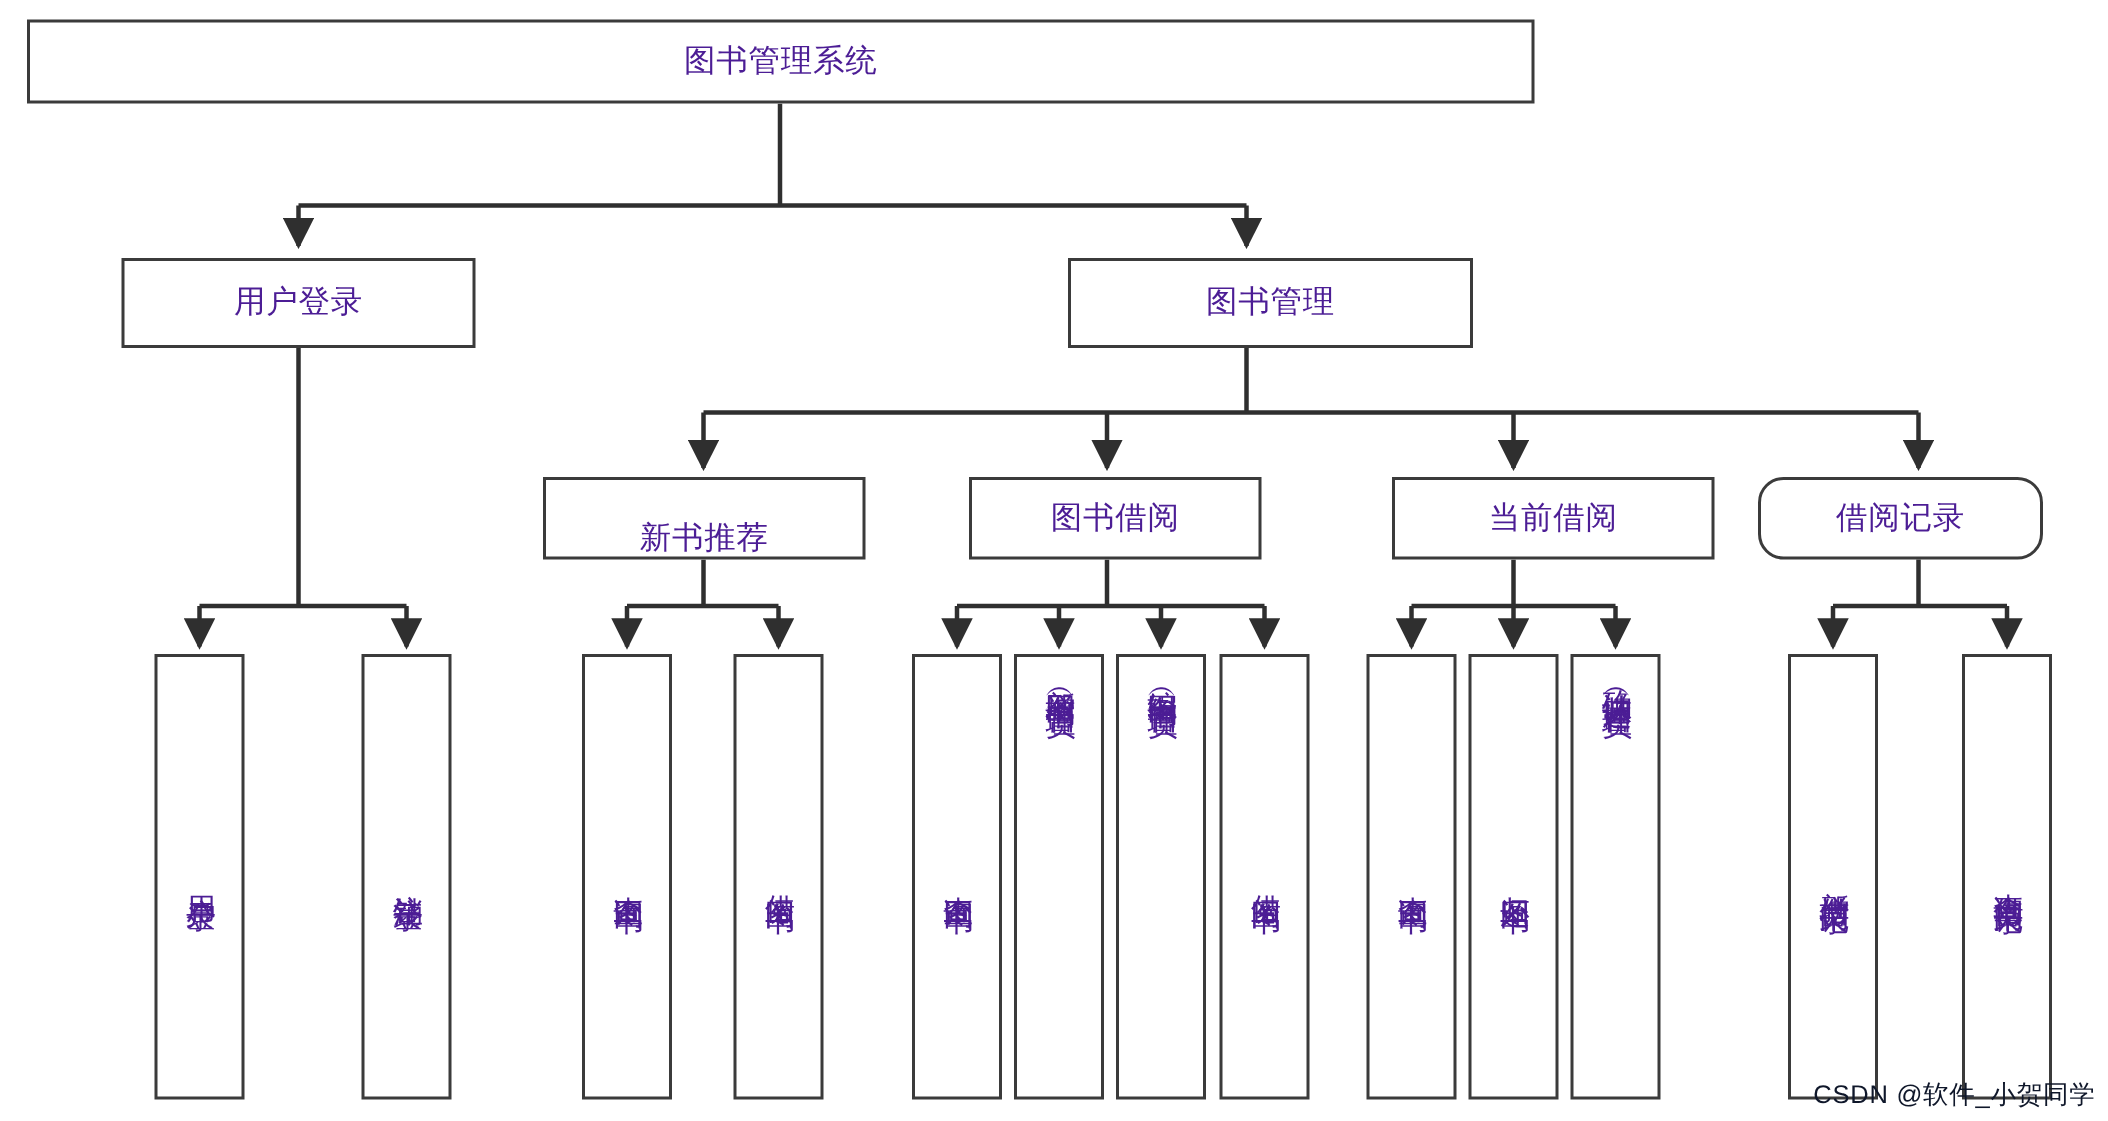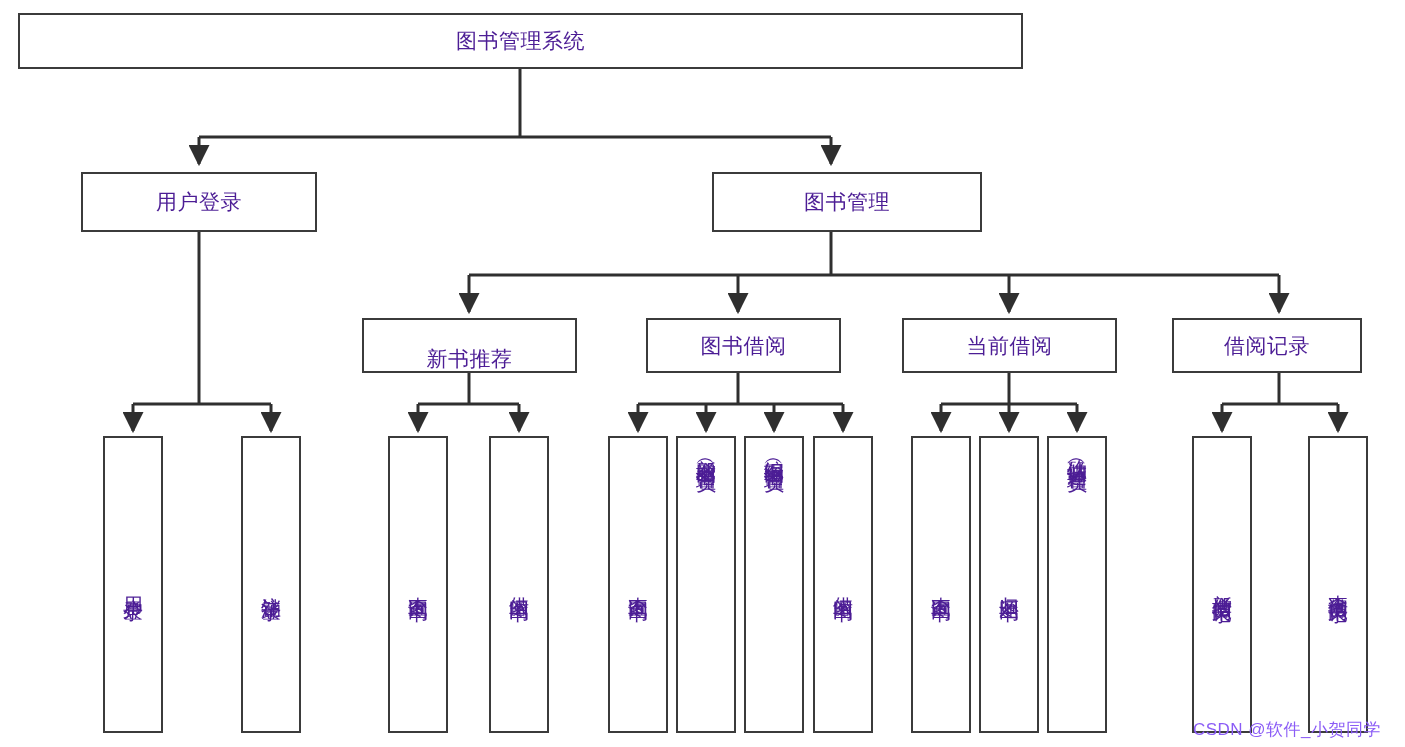--- a/index.html
+++ b/index.html
@@ -61,24 +61,24 @@
     display: flex;
     align-items: center;
     justify-content: center;
   }
   .vwrap.top {
     align-items: flex-start;
     padding-top: 6px;
   }
   #watermark {
     position: absolute;
-    right: 24px;
+    right: 8px;
     bottom: 6px;
     font-size: 17px;
-    color: #8b5cf6;
+    color: #0f172a;
     letter-spacing: 0.5px;
     z-index: 3;
     white-space: nowrap;
   }
 </style>
 </head>
 <body>
 
 <div id="diagram-root">
 
@@ -142,24 +142,24 @@
   <div class="node node-h" style="left:712px; top:172px; width:270px; height:60px;">
     <span class="node-label">图书管理</span>
   </div>
 
   <div class="node node-h" style="left:362px; top:318px; width:215px; height:55px;align-items:flex-end;">
     <span class="node-label">新书推荐</span>
   </div>
   <div class="node node-h" style="left:631px; top:318px; width:195px; height:55px;margin-left:15px;">
     <span class="node-label">图书借阅</span>
   </div>
-  <div class="node node-h" style="left:902px; top:318px; width:215px; height:55px;">
+  <div class="node node-h" style="left:928px; top:318px; width:215px; height:55px;">
     <span class="node-label">当前借阅</span>
   </div>
-  <div class="node node-h" style="left:1172px; top:318px; width:190px; height:55px;">
+  <div class="node node-h" style="left:1172px; top:318px; width:190px; height:55px;border-radius:17px;">
     <span class="node-label">借阅记录</span>
   </div>
 
   <div class="node node-v" style="left:103px; top:436px; width:60px; height:297px;">
     <div class="vwrap">
       <span class="node-label">用户登录</span>
     </div>
   </div>
   <div class="node node-v" style="left:241px; top:436px; width:60px; height:297px;">
     <div class="vwrap">

